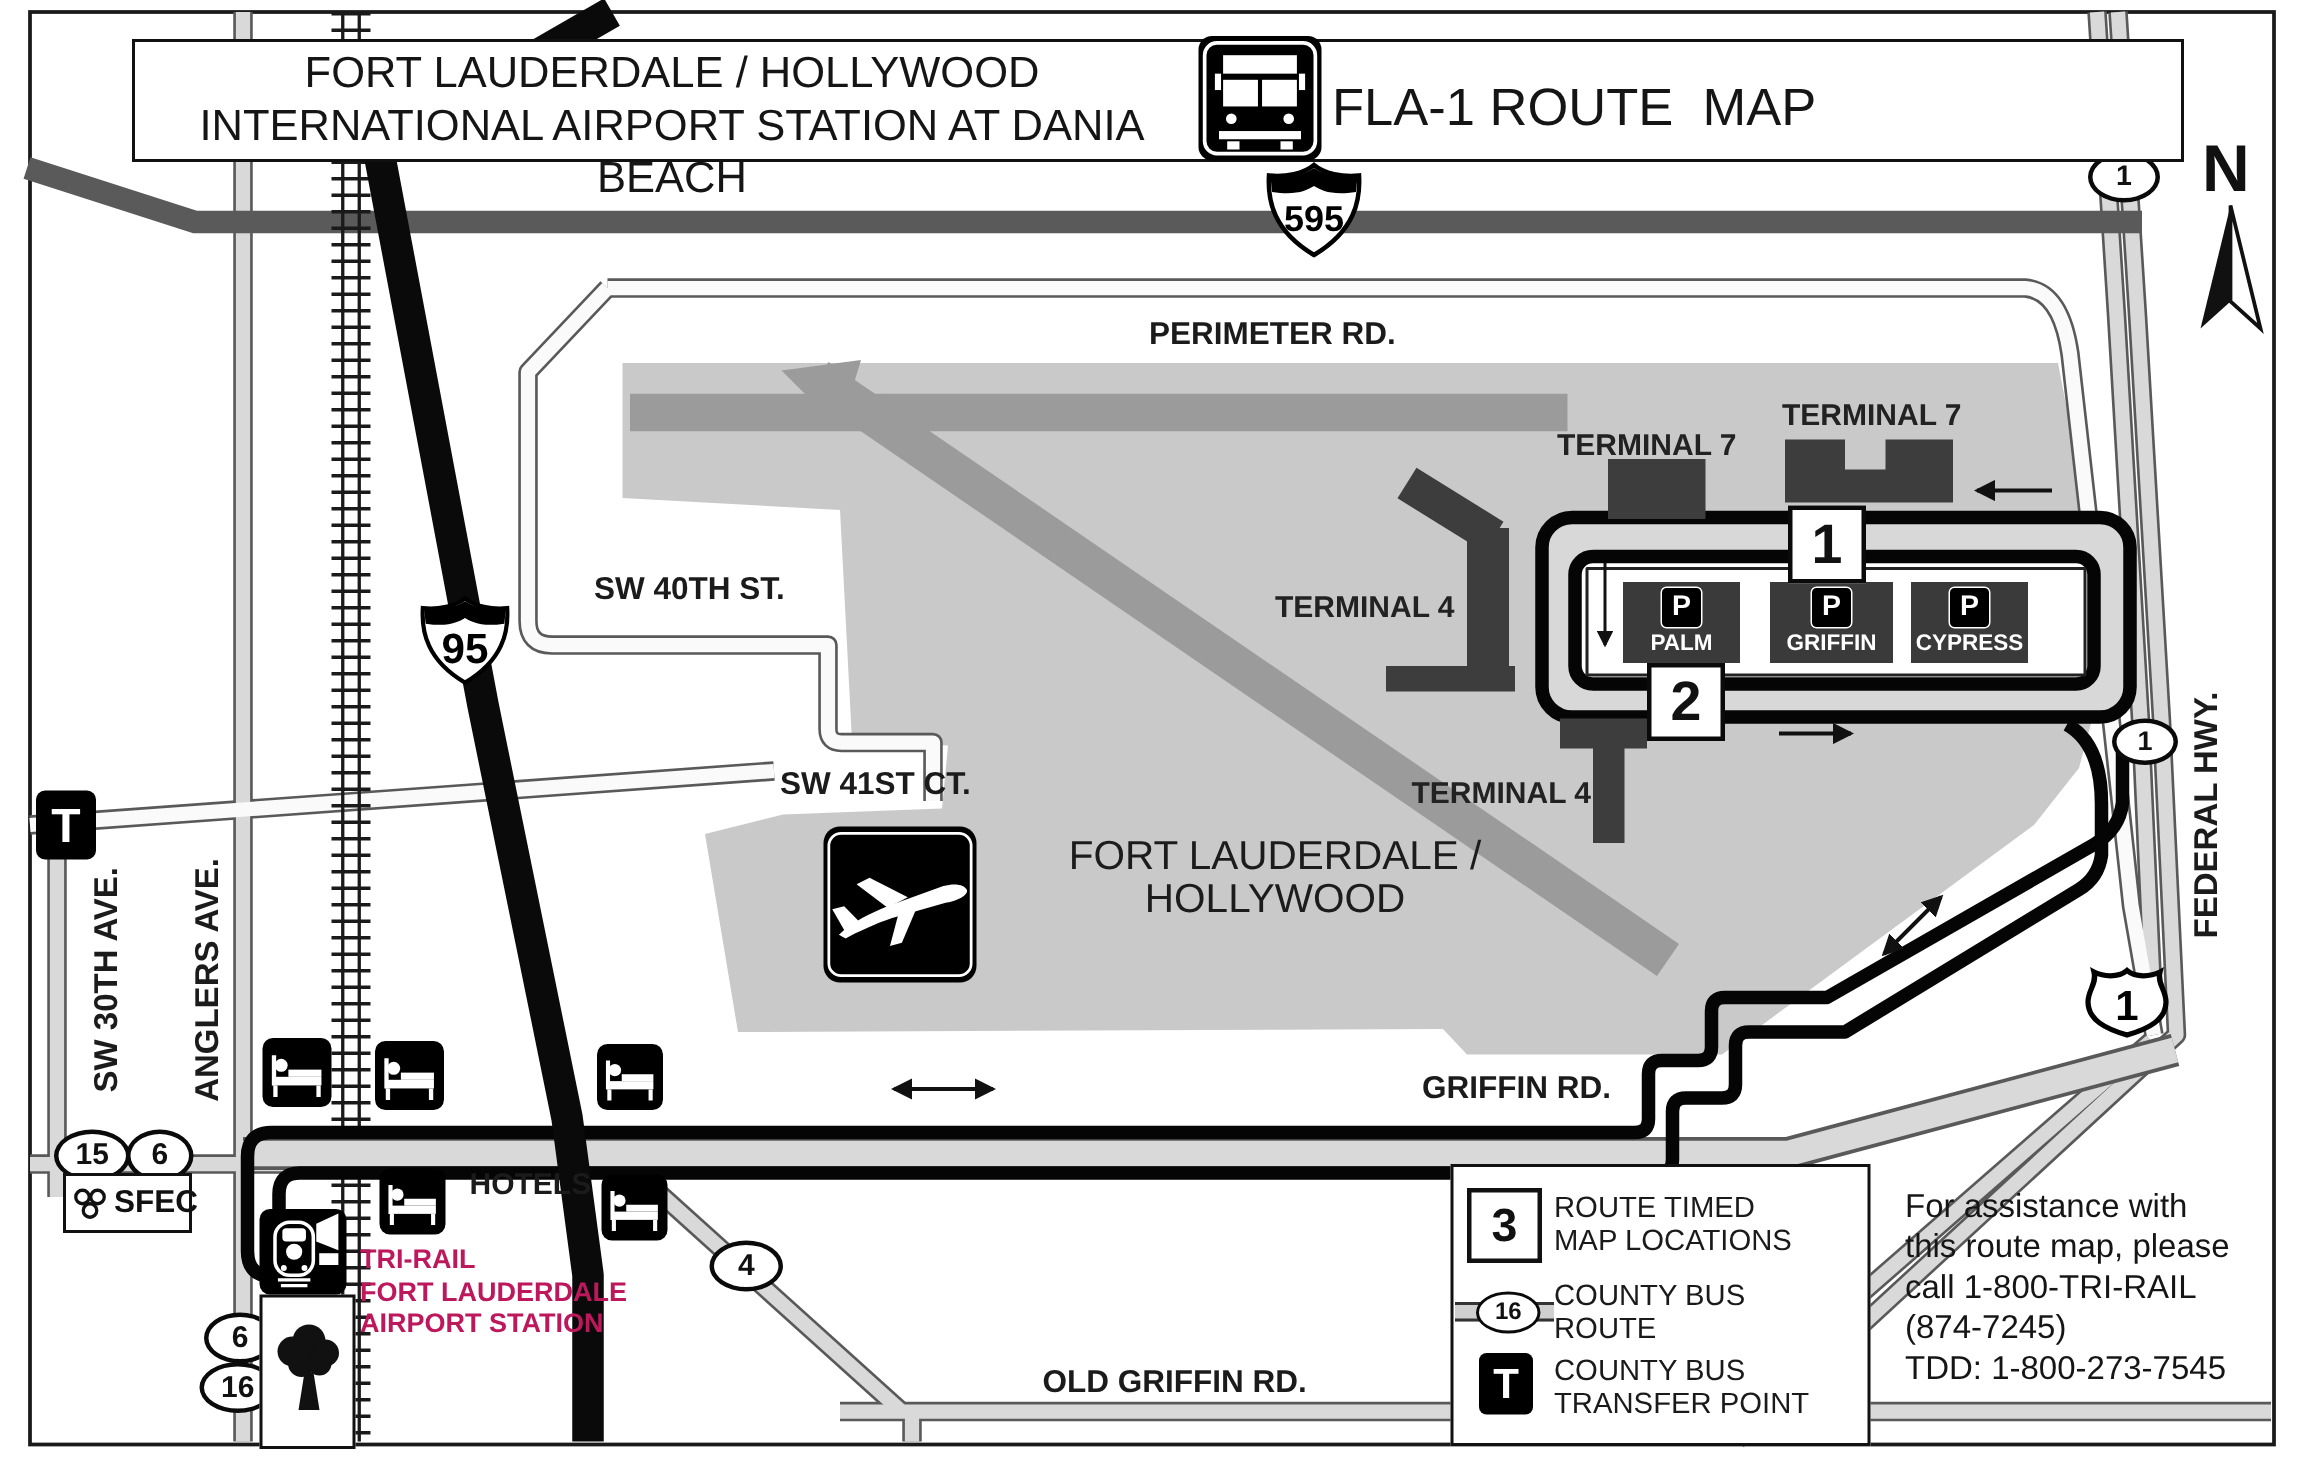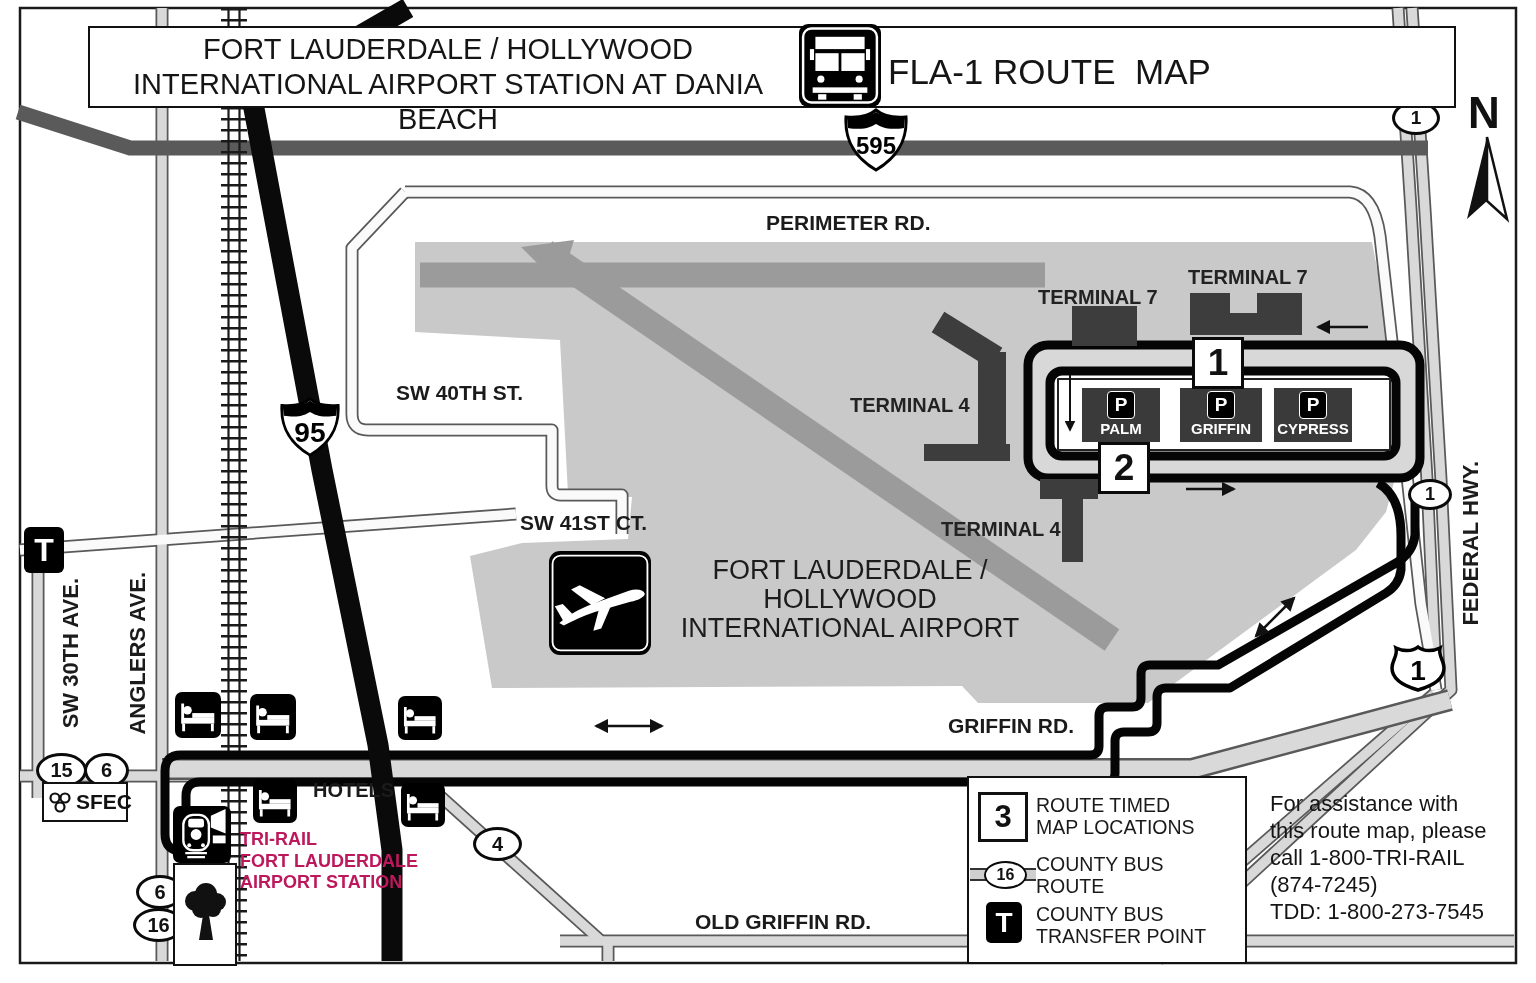--- a/index.html
+++ b/index.html
@@ -207,21 +207,20 @@
       <g fill="#fff" transform="rotate(-8 50 52)">
         <path d="M8,64 C18,57 30,53 42,50 L80,42 C88,41 94,43 95,47 C95,50 88,53 80,53 L44,58 C33,60 20,64 12,67 Z"></path>
         <path d="M42,51 L24,33 L33,30 L56,46 Z"></path>
         <path d="M48,57 L40,76 L48,75 L60,55 Z"></path>
         <path d="M12,62 L6,47 L14,46 L22,57 Z"></path>
       </g>
     </svg>
   </div>
   <div class="abs" style="left:640px;top:556px;width:420px;text-align:center;font-size:27px;line-height:29px;color:#1c1c1c;">
     <div>FORT LAUDERDALE / HOLLYWOOD</div>
-    <div>INTERNATIONAL AIRPORT</div>
   </div>
 
   <div class="abs term-lbl" style="left:1188px;top:266px;">TERMINAL 7</div>
   <div class="abs term-lbl" style="left:1038px;top:286px;">TERMINAL 7</div>
   <div class="abs term-lbl" style="left:850px;top:394px;">TERMINAL 4</div>
   <div class="abs term-lbl" style="left:941px;top:518px;">TERMINAL 4</div>
 
   <div class="abs garage" style="left:1082px;top:388px;width:78px;height:54px;">
     <div class="picon">P</div>
     <div class="gname">PALM</div>

